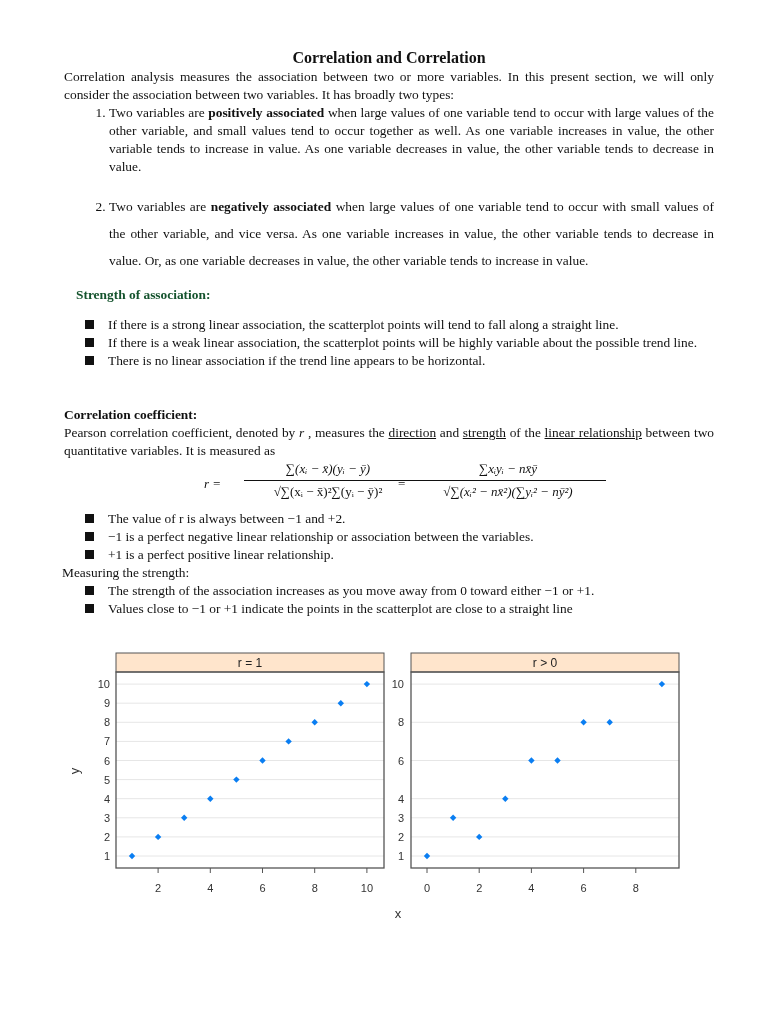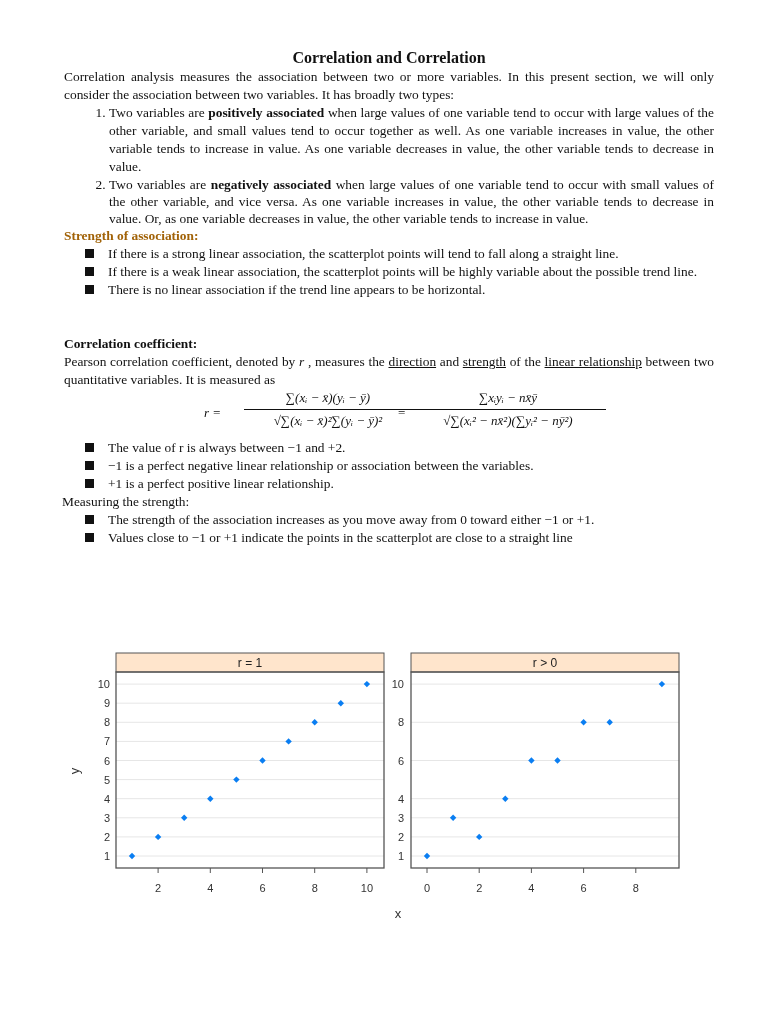--- a/index.html
+++ b/index.html
@@ -3,22 +3,22 @@
 <meta charset="utf-8">
 <style>
   html, body { margin:0; padding:0; background:#ffffff; }
   body { width:768px; height:1024px; position:relative; overflow:hidden;
          font-family:"Liberation Serif", "DejaVu Serif", serif; color:#111; }
   .page { position:absolute; left:64px; top:48px; width:650px; font-size:13.4px; line-height:18px; }
   .title { text-align:center; font-weight:bold; font-size:16px; line-height:20px; margin:0 0 0 0; }
   .para { text-align:justify; margin:0; }
   ol.types { margin:0; padding-left:45px; }
   ol.types li { text-align:justify; padding-left:0; }
-  ol.types li.li2 { line-height:17px; }
-  .green { color:#a16207; font-weight:bold; margin:0; }
+  ol.types li.li2 { line-height:27px;margin-top:17px; }
+  .green { color:#14532d; font-weight:bold; margin:12px; }
   ul.sq { list-style:none; margin:0; padding-left:21px; }
   ul.sq li { position:relative; padding-left:23px; text-align:justify; }
   ul.sq li::before { content:""; position:absolute; left:0; top:4px; width:9px; height:9px; background:#111; }
   .gap { height:36px; }
   .bold { font-weight:bold; }
   u { text-decoration:underline; }
   .formula { height:50px; position:relative; font-size:13px; }
   .chart { position:absolute; font-family:"Liberation Sans", "DejaVu Sans", sans-serif; color:#333;border-radius:12px; }
 </style>
 </head>
@@ -38,21 +38,21 @@
     <li>There is no linear association if the trend line appears to be horizontal.</li>
   </ul>
   <div class="gap"></div>
   <p class="para bold">Correlation coefficient:</p>
   <p class="para"><span>Pearson correlation coefficient, denoted by </span><i>r</i><span> , measures the </span><u>direction</u><span> and </span><u>strength</u><span> of the </span><u>linear relationship</u><span> between two quantitative variables. It is measured as</span></p>
 
   <div class="formula">
     <span style="position:absolute;left:140px;top:15px;font-style:italic;">r =</span>
     <div style="position:absolute;left:180px;top:0;width:168px;text-align:center;">
       <div style="border-bottom:1px solid #111;padding-bottom:2px;font-style:italic;">∑(xᵢ − x̄)(yᵢ − ȳ)</div>
-      <div style="font-style:italic;padding-top:2px;">√∑(xᵢ − x̄)²∑(yᵢ − ȳ)²</div>
+      <div style="padding-top:2px;">√∑(xᵢ − x̄)²∑(yᵢ − ȳ)²</div>
     </div>
     <span style="position:absolute;left:334px;top:15px;">=</span>
     <div style="position:absolute;left:346px;top:0;width:196px;text-align:center;">
       <div style="border-bottom:1px solid #111;padding-bottom:2px;font-style:italic;">∑xᵢyᵢ − nx̄ȳ</div>
       <div style="font-style:italic;padding-top:2px;">√∑(xᵢ² − nx̄²)(∑yᵢ² − nȳ²)</div>
     </div>
   </div>
 
   <ul class="sq">
     <li>The value of r  is always between −1 and +2.</li>

